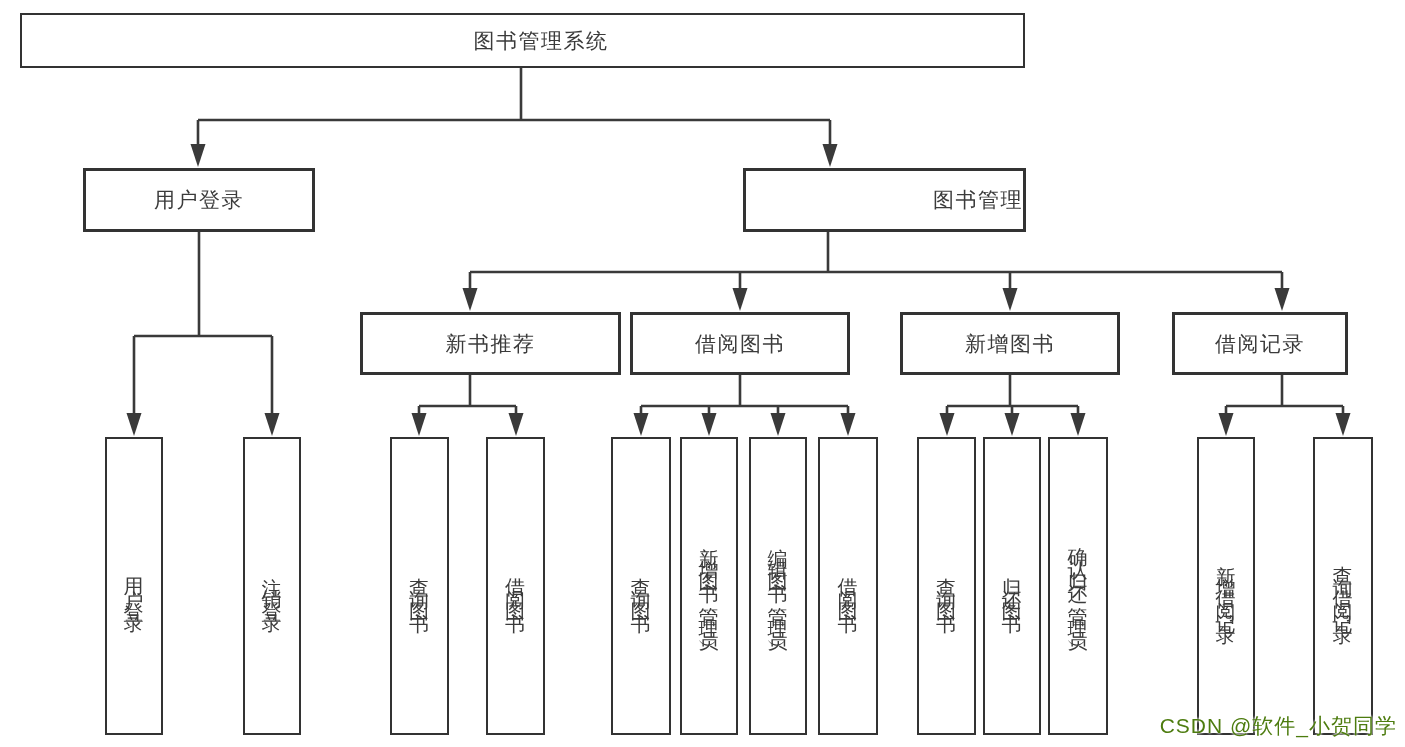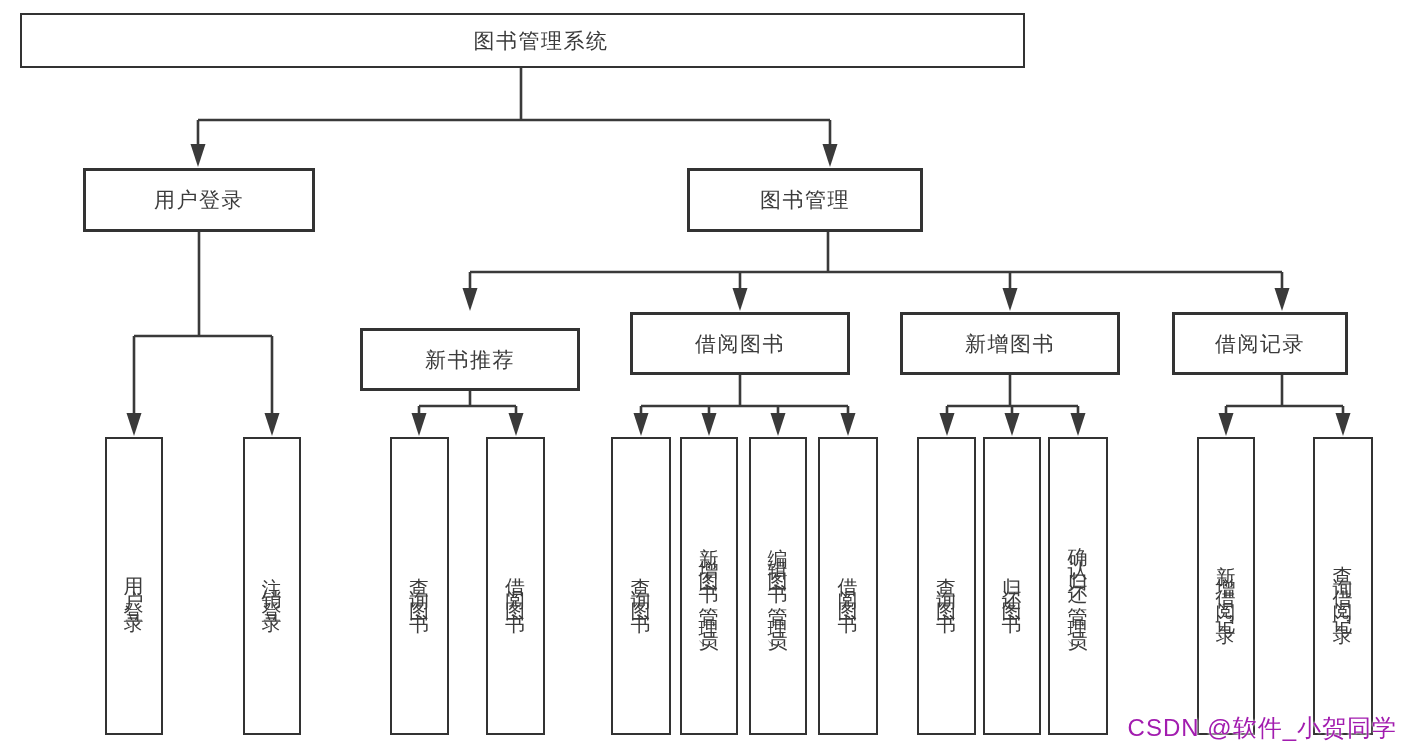--- a/index.html
+++ b/index.html
@@ -30,23 +30,23 @@
     text-orientation:mixed;
     font-size:20px;
     letter-spacing:12px;
     color:#3b3b3b;
     line-height:1;
   }
   .root{border-width:2.5px;}
   #watermark{
     position:absolute;
     top:712px;right:8px;
-    font-size:24px;
+    font-size:21px;
     letter-spacing:1px;
-    color:#a21caf;
+    color:#4d7c0f;
     text-shadow:0 0 3px #ffffff,0 0 3px #ffffff;
     z-index:5;
     white-space:nowrap;
   }
 </style>
 </head>
 <body>
 
 <div id="canvas">
 
@@ -87,25 +87,25 @@
     <polygon points="1335.5,413 1350.5,413 1343,436"></polygon>
   </svg>
 
   <div class="box hbox root" style="left:20px;top:13px;width:1005px;height:55px;padding-left:37px;">
     <span>图书管理系统</span>
   </div>
 
   <div class="box hbox" style="left:83px;top:168px;width:232px;height:64px;">
     <span>用户登录</span>
   </div>
-  <div class="box hbox" style="left:687px;top:168px;width:236px;height:64px;">
+  <div class="box hbox" style="left:743px;top:168px;width:283px;height:64px;justify-content:flex-end;">
     <span>图书管理</span>
   </div>
 
-  <div class="box hbox" style="left:360px;top:328px;width:220px;height:63px;">
+  <div class="box hbox" style="left:360px;top:312px;width:261px;height:63px;">
     <span>新书推荐</span>
   </div>
   <div class="box hbox" style="left:630px;top:312px;width:220px;height:63px;">
     <span>借阅图书</span>
   </div>
   <div class="box hbox" style="left:900px;top:312px;width:220px;height:63px;">
     <span>新增图书</span>
   </div>
   <div class="box hbox" style="left:1172px;top:312px;width:176px;height:63px;">
     <span>借阅记录</span>

